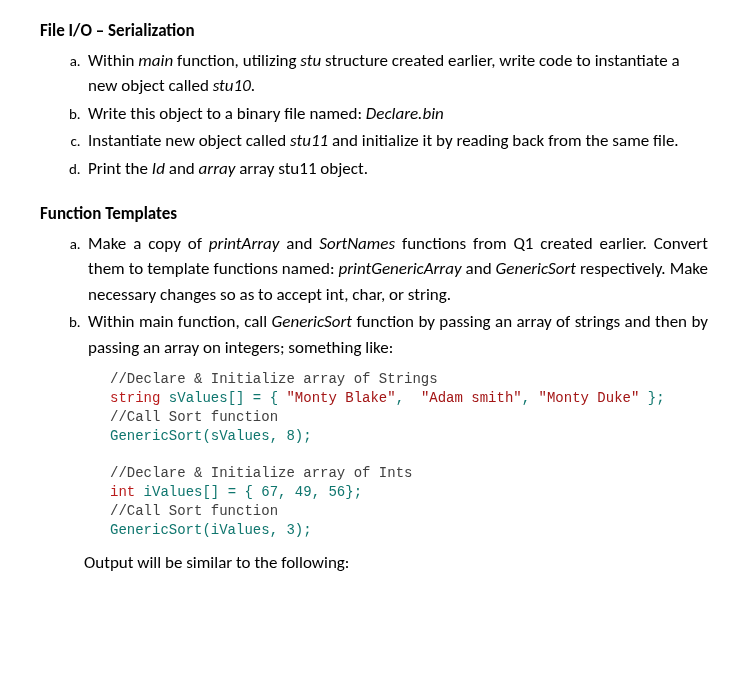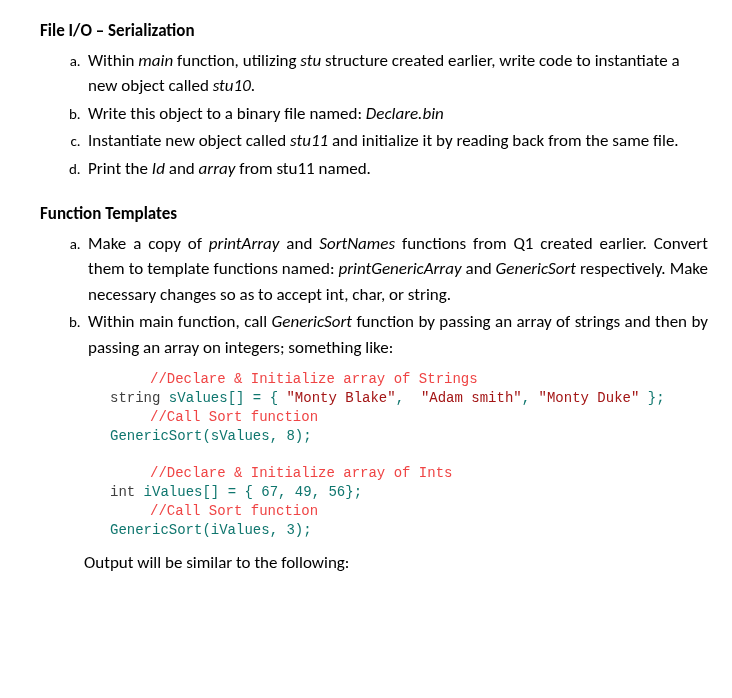--- a/index.html
+++ b/index.html
@@ -31,43 +31,43 @@
     .italic { font-style: italic; }
     .section-gap { margin-top: 20px; }
     .justify { text-align: justify; }
     .code-block {
       font-family: Consolas, 'Courier New', monospace;
       font-size: 14px;
       white-space: pre;
       line-height: 1.35;
       margin: 10px 0 10px 70px;
     }
-    .c-comment { color: #ef4444; margin-left: 40px; }
-    .c-keyword { color: #404040; }
+    .c-comment { color: #404040; }
+    .c-keyword { color: #b91c1c; }
     .c-string  { color: #a31515; }
     .c-plain   { color: #0f766e; }
     .output-line { margin-left: 44px; margin-top: 10px; }
     li::marker { font-size: 15px; }
   </style>
 </head>
 <body>
 
 <div class="heading">File I/O – Serialization</div>
 <ol class="alpha">
   <li>
     <span>Within </span><span class="italic">main</span><span> function, utilizing </span><span class="italic">stu</span><span> structure created earlier, write code to instantiate a new object called </span><span class="italic">stu10</span><span>.</span>
   </li>
   <li>
     <span>Write this object to a binary file named: </span><span class="italic">Declare.bin</span>
   </li>
   <li>
     <span>Instantiate new object called </span><span class="italic">stu11</span><span> and initialize it by reading back from the same file.</span>
   </li>
   <li>
-    <span>Print the </span><span class="italic">Id</span><span> and </span><span class="italic">array</span><span> from stu11 named.</span>
+    <span>Print the </span><span class="italic">Id</span><span> and </span><span class="italic">array</span><span> array stu11 object.</span>
   </li>
 </ol>
 
 <div class="heading section-gap">Function Templates</div>
 <ol class="alpha">
   <li class="justify">
     <span>Make a copy of </span><span class="italic">printArray</span><span> and </span><span class="italic">SortNames</span><span> functions from Q1 created earlier.  Convert them to template functions named: </span><span class="italic">printGenericArray</span><span> and </span><span class="italic">GenericSort</span><span> respectively.  Make necessary changes so as to accept int, char, or string.</span>
   </li>
   <li class="justify">
     <span>Within main function, call </span><span class="italic">GenericSort</span><span> function by passing an array of strings and then by passing an array on integers; something like:</span>

